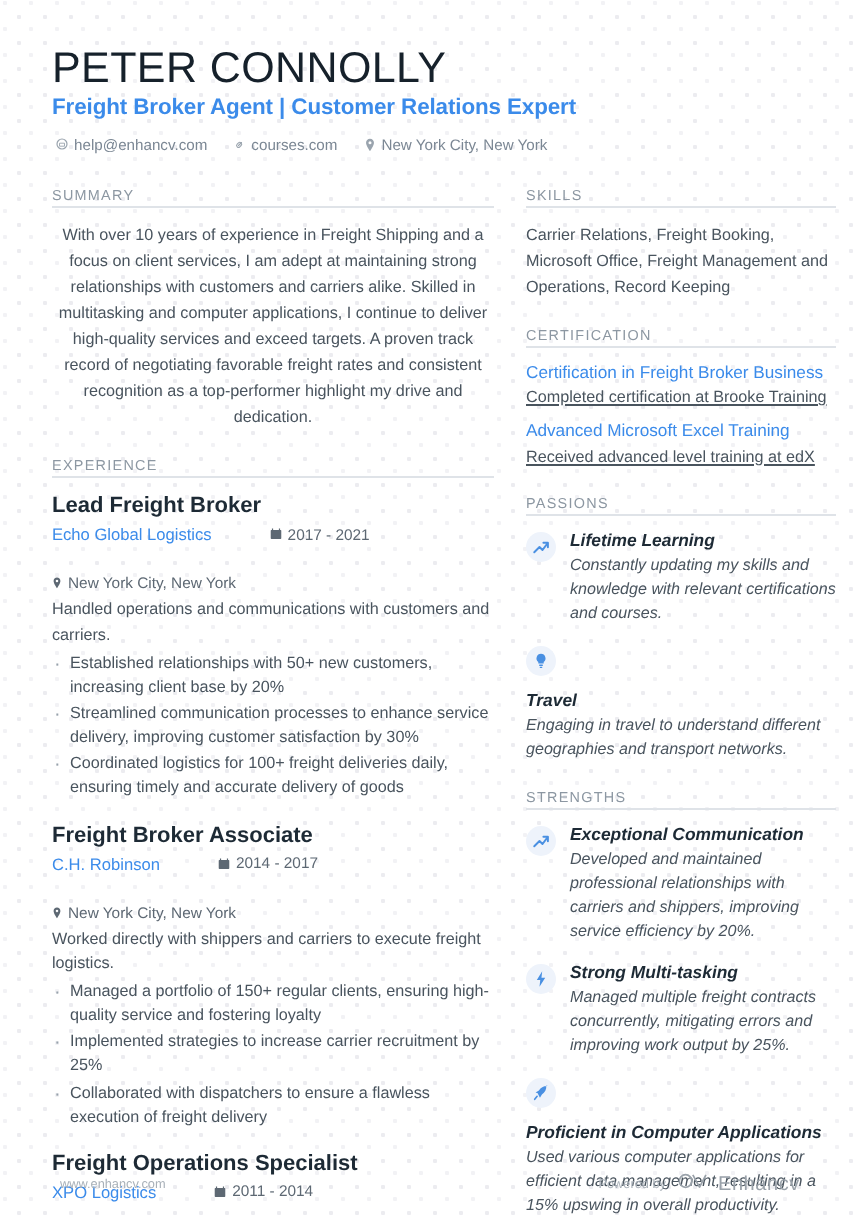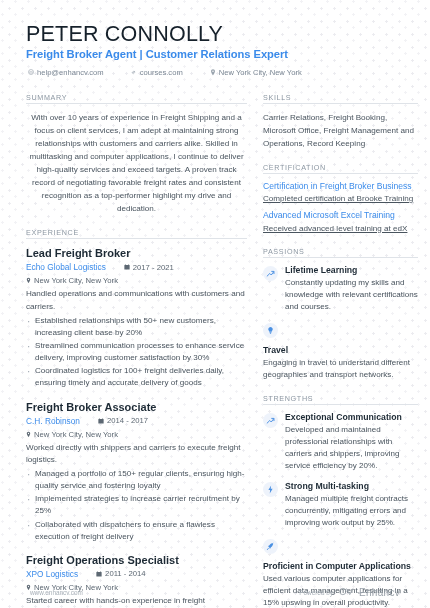--- a/index.html
+++ b/index.html
@@ -48,21 +48,21 @@
     font-size: 11.2px;
     font-weight: 700;
     color: #3b8bea;
     margin: 0 0 6px 0;
     line-height: 1.2;
     letter-spacing: -0.05px;
   }
   .contact-row {
     display: flex;
     align-items: center;
-    gap: 27px;
+    gap: 13px;
     font-size: 7.6px;
     color: #7b8794;
     padding-left: 2px;
   }
   .contact-item {
     display: flex;
     align-items: center;
     gap: 3px;
     white-space: nowrap;
   }
@@ -106,21 +106,21 @@
     line-height: 1.28;
     margin-bottom: 2px;
   }
   .entry-meta {
     display: flex;
     align-items: center;
     font-size: 7.7px;
     color: #6f7a85;
     margin-bottom: 3px;
     flex-wrap: wrap;
-    gap: 4px;
+    gap: 15px;
   }
   .entry-org {
     color: #3b8bea;
     font-weight: 400;
     font-size: 8.3px;
     margin-right: 14px;
     white-space: nowrap;
   }
   .meta-bit {
     display: inline-flex;
@@ -190,21 +190,21 @@
     width: 15px; height: 15px;
     flex: 0 0 15px;
     border-radius: 50%;
     background: #eef3fb;
     display: flex;
     align-items: center;
     justify-content: center;
     margin-top: 1px;
   }
   .icon-badge svg { display: block; }
-  .icon-body { flex: 1 1 auto; }
+  .icon-body { flex: 1 1 auto; font-style: italic; }
   .icon-title {
     font-size: 8.7px;
     font-weight: 700;
     color: #1d2a35;
     line-height: 1.3;
     margin-bottom: 1px;
   }
   .icon-desc {
     font-size: 8.05px;
     line-height: 1.48;

